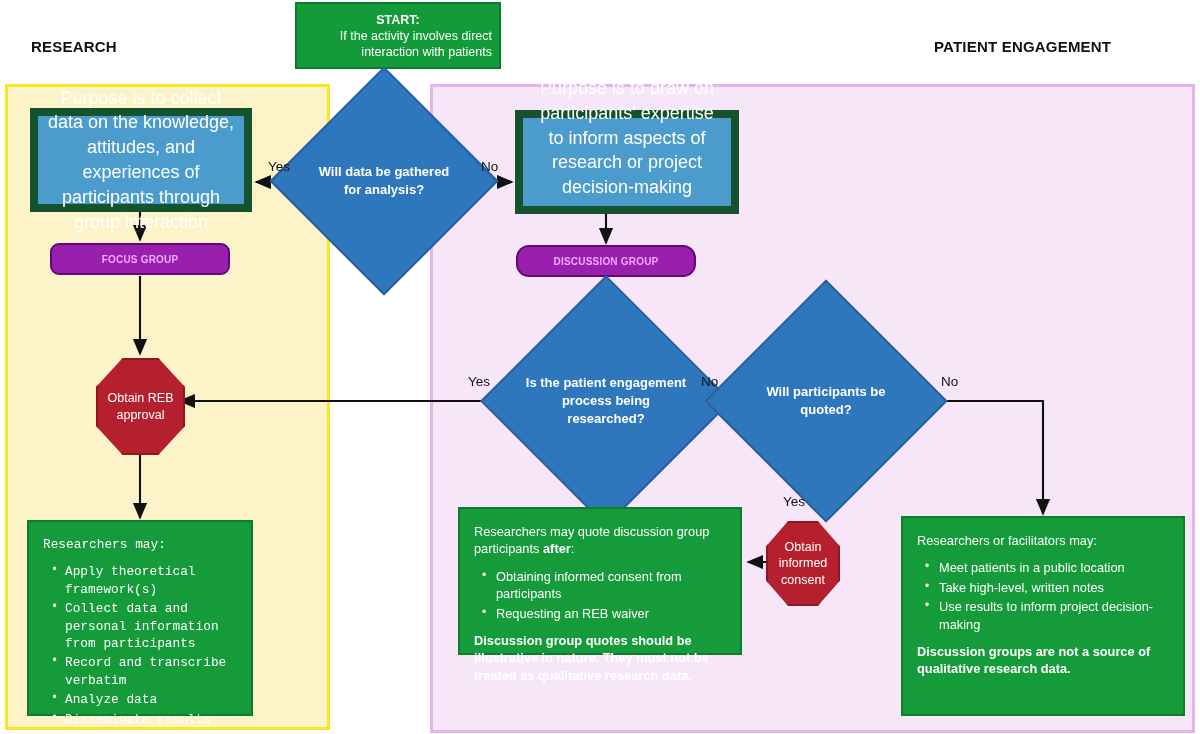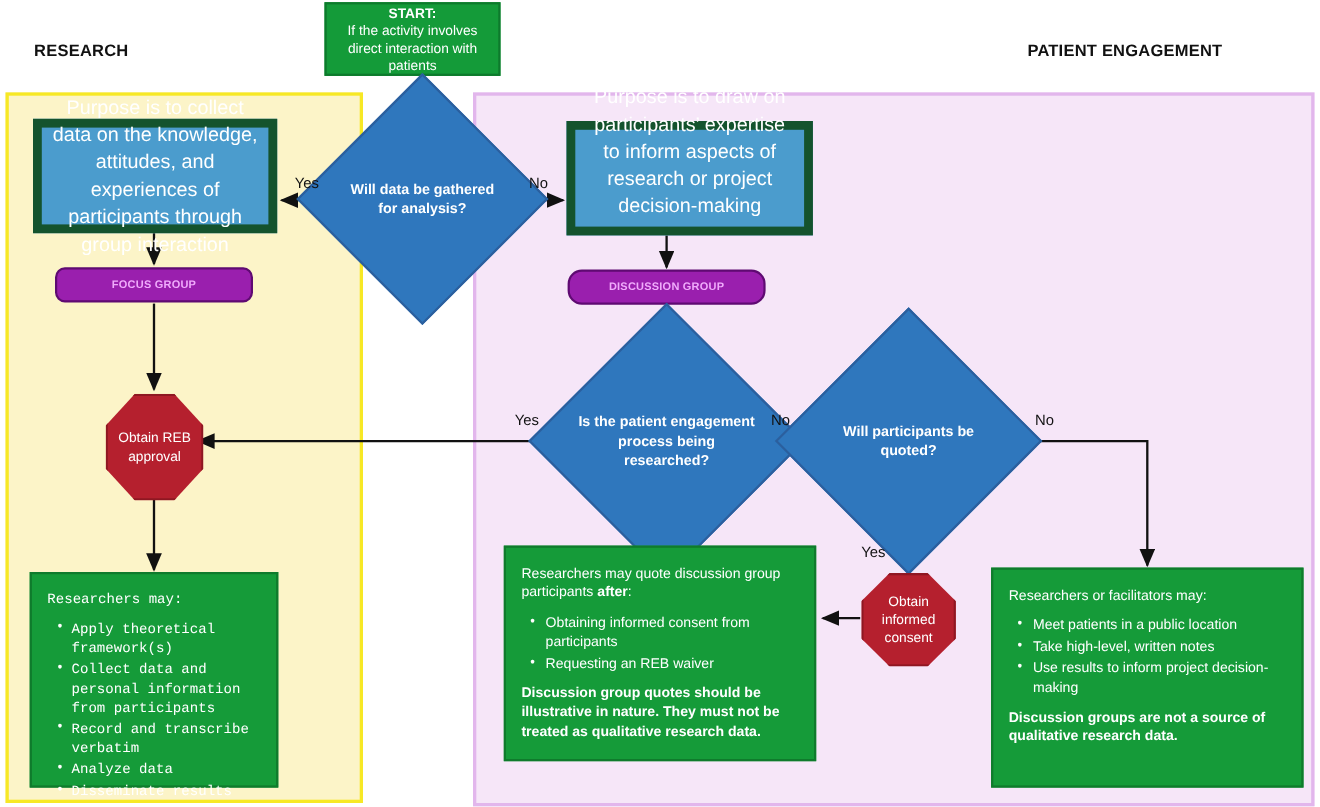--- a/index.html
+++ b/index.html
@@ -238,21 +238,21 @@
       <path d="M693,401 L742,401"></path>
 
       <path d="M826,487 L826,518"></path>
 
       <path d="M782,562 L748,562"></path>
 
       <path d="M910,401 L1043,401 L1043,514"></path>
     </g>
   </svg>
 
-  <div class="node start-box" style="left:295px; top:2px; width:160px; height:67px;">
+  <div class="node start-box" style="left:295px; top:2px; width:206px; height:67px;text-align:right;">
     <span class="lead">START:</span>
     <span>If the activity involves direct interaction with patients</span>
   </div>
 
   <div class="diamond-wrap" style="left:303px; top:100px; width:162px; height:162px;">
     <div class="diamond-shape"></div>
     <div class="diamond-label">Will data be gathered for analysis?</div>
   </div>
 
   <div class="node info-box" style="left:30px; top:108px; width:222px; height:104px;">
@@ -279,37 +279,37 @@
   <div class="diamond-wrap" style="left:517px; top:312px; width:178px; height:178px;">
     <div class="diamond-shape"></div>
     <div class="diamond-label">Is the patient engagement process being researched?</div>
   </div>
 
   <div class="diamond-wrap" style="left:740px; top:315px; width:172px; height:172px;">
     <div class="diamond-shape"></div>
     <div class="diamond-label">Will participants be quoted?</div>
   </div>
 
-  <div class="octagon-wrap" style="left:783px; top:521px; width:86px; height:85px;">
+  <div class="octagon-wrap" style="left:766px; top:521px; width:74px; height:85px;">
     <div class="octagon-shape"></div>
     <div class="octagon-label">Obtain informed consent</div>
   </div>
 
   <div class="node outcome-box" style="left:27px; top:520px; width:226px; height:196px;font-family:Liberation Mono, monospace;">
     <p class="ob-head">Researchers may:</p>
     <ul>
       <li>Apply theoretical framework(s)</li>
       <li>Collect data and personal information from participants</li>
       <li>Record and transcribe verbatim</li>
       <li>Analyze data</li>
       <li>Disseminate results</li>
     </ul>
   </div>
 
-  <div class="node outcome-box" style="left:458px; top:496px; width:284px; height:196px;">
+  <div class="node outcome-box" style="left:458px; top:507px; width:284px; height:148px;">
     <p class="ob-head"><span>Researchers may quote discussion group participants </span><b>after</b><span>:</span></p>
     <ul>
       <li>Obtaining informed consent from participants</li>
       <li>Requesting an REB waiver</li>
     </ul>
     <p class="ob-note">Discussion group quotes should be illustrative in nature. They must not be treated as qualitative research data.</p>
   </div>
 
   <div class="node outcome-box" style="left:901px; top:516px; width:284px; height:200px;">
     <p class="ob-head">Researchers or facilitators may:</p>

